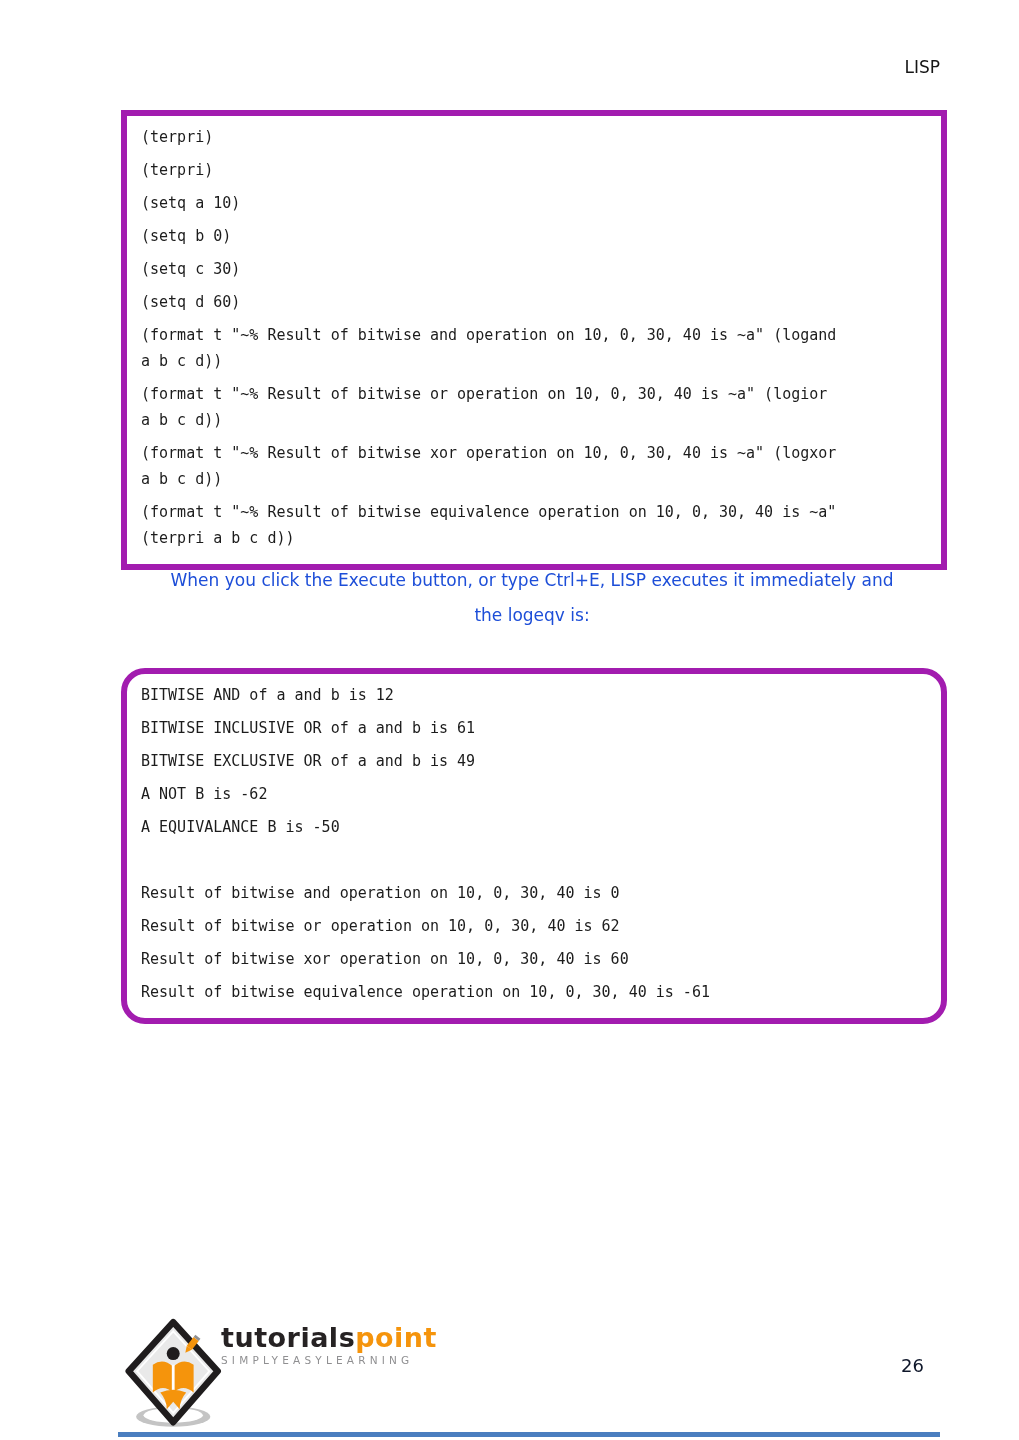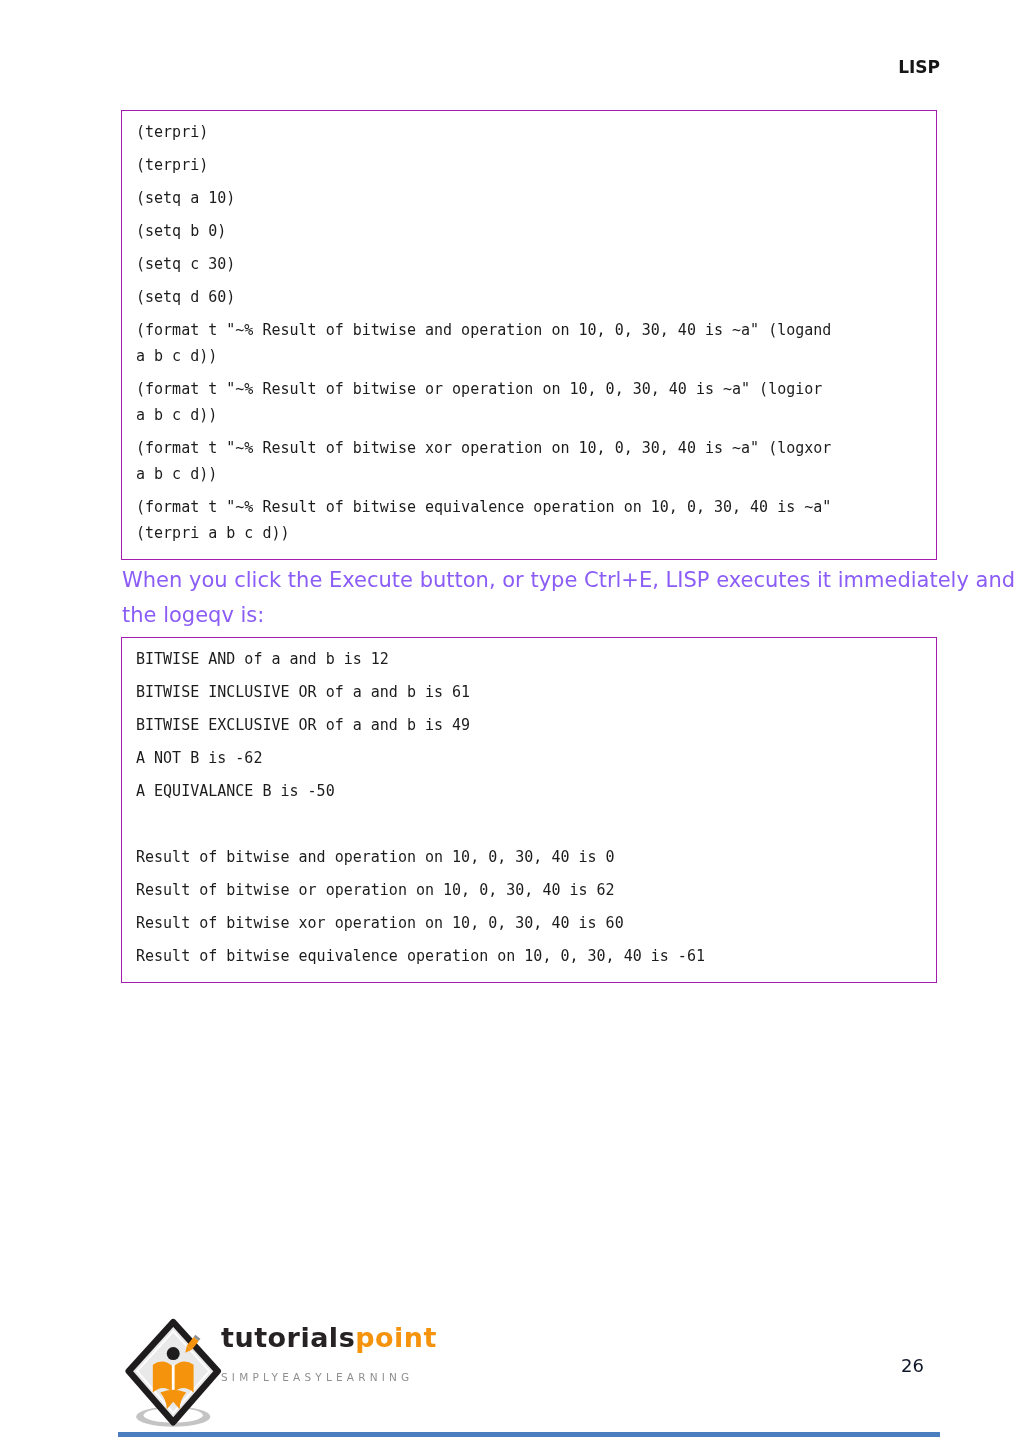--- a/index.html
+++ b/index.html
@@ -14,50 +14,51 @@
     background: #ffffff;
     font-family: "DejaVu Sans", "Liberation Sans", sans-serif;
     color: #1c1c1c;
     overflow: hidden;
   }
   .header-title {
     position: absolute;
     top: 57px;
     right: 79px;
     font-size: 17px;
-    font-weight: 700;
+    font-weight: 400;
     color: #161616;
   }
   .code-box {
     position: absolute;
     left: 121px;
     width: 786px;
-    border: 1px solid #a21caf;
+    border: 6px solid #a21caf;
     background: #ffffff;
     padding: 8px 14px 6px 14px;
     font-family: "DejaVu Sans Mono", "Liberation Mono", monospace;
     font-size: 15px;
     color: #1c1c1c;
   }
   .code-box-1 { top: 110px; }
-  .code-box-2 { top: 637px; }
+  .code-box-2 { top: 668px; border-radius: 24px; }
   .code-entry { margin-bottom: 7px; }
   .code-line {
     line-height: 26px;
     min-height: 26px;
     white-space: pre;
   }
   .code-box-2 .code-line { margin-bottom: 7px; }
   .paragraph {
     position: absolute;
     left: 122px;
     top: 566px;
     width: 820px;
-    font-size: 21px;
-    color: #8b5cf6;
+    font-size: 17px;
+    color: #1d4ed8;
+    text-align: center;
   }
   .para-line {
     line-height: 28px;
     white-space: pre;
   }
   .footer {
     position: absolute;
     left: 0;
     top: 1310px;
     width: 1019px;
@@ -78,21 +79,21 @@
     letter-spacing: 0.5px;
     line-height: 28px;
     white-space: nowrap;
   }
   .logo-word-primary { color: #262223; }
   .logo-word-accent { color: #f5940c; }
   .logo-tagline {
     font-size: 10.5px;
     color: #8f8f91;
     letter-spacing: 4.2px;
-    margin-top: 19px;
+    margin-top: 2px;
     white-space: nowrap;
   }
   .page-number {
     position: absolute;
     right: 95px;
     top: 45px;
     font-size: 18px;
     color: #0f172a;
   }
   .footer-bar {

